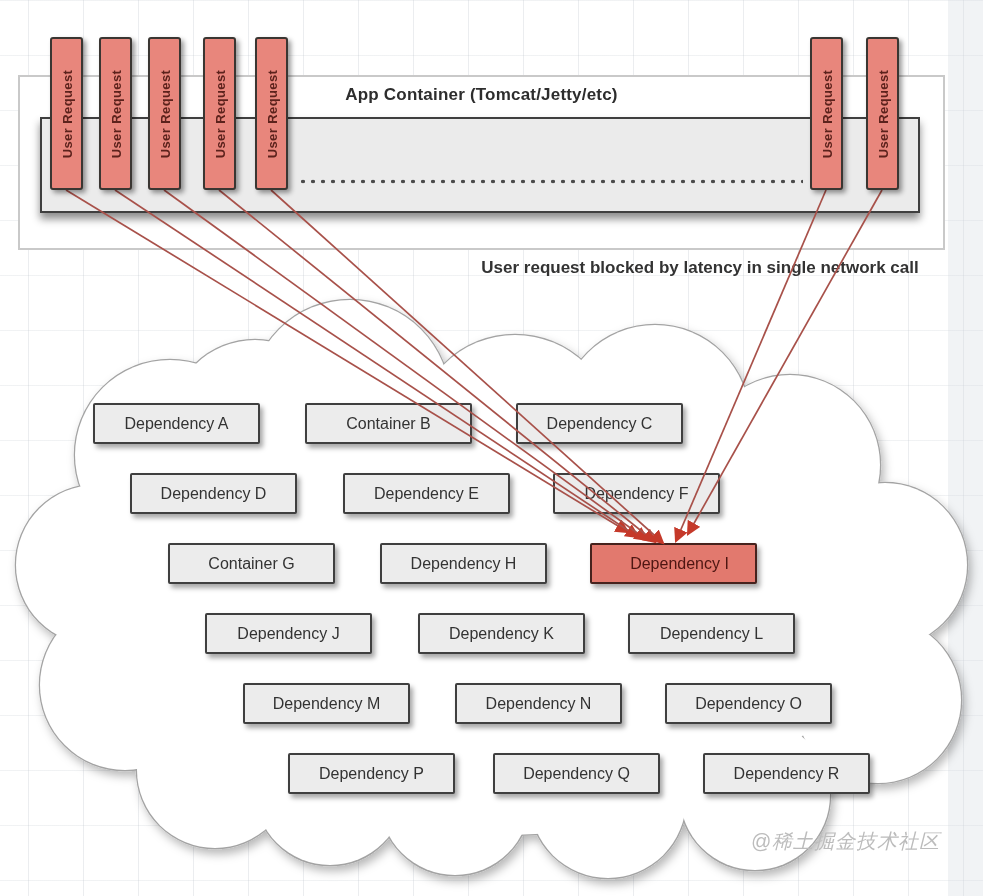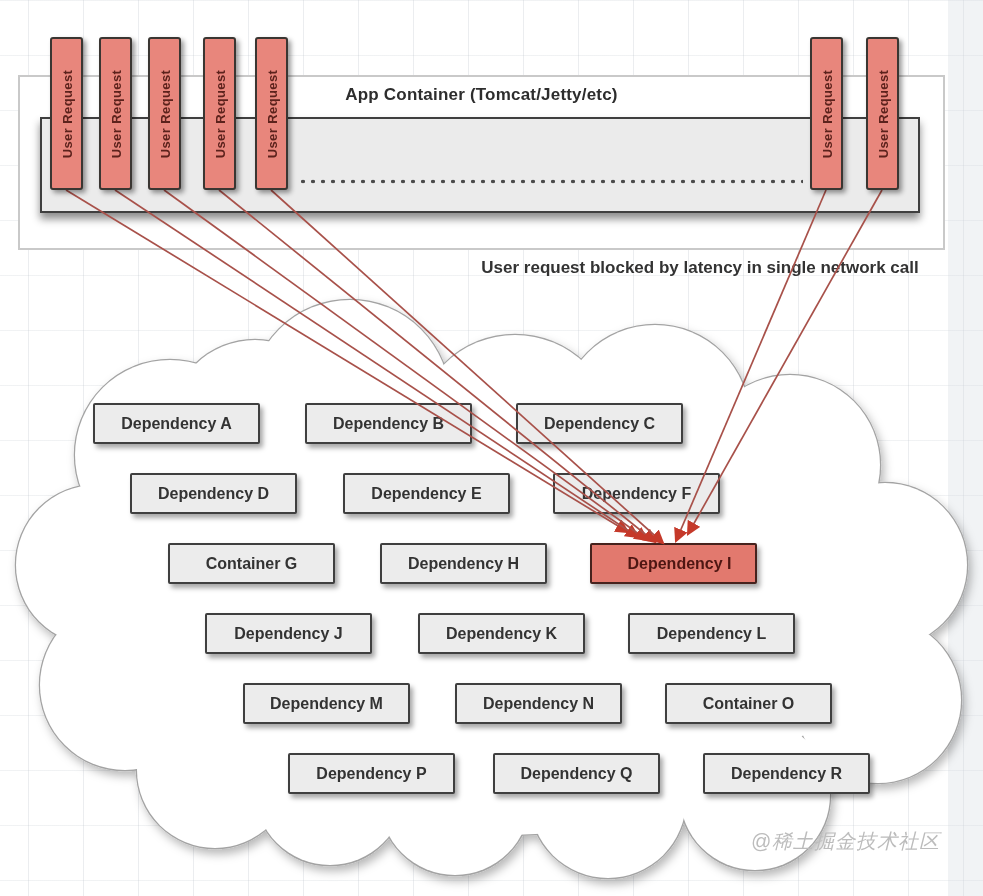--- a/index.html
+++ b/index.html
@@ -46,21 +46,21 @@
   
   .cloud-svg{position:absolute; left:0; top:0; width:983px; height:896px; z-index:2; pointer-events:none;}
   
   .arrow-svg{position:absolute; left:0; top:0; width:983px; height:896px; z-index:5; pointer-events:none;}
 
   
   .dep{position:absolute; width:167px; height:41px; box-sizing:border-box;
     background:#ececec; border:2.5px solid #3f3f3f; border-radius:2px;
     box-shadow:3px 4px 5px rgba(0,0,0,0.35);
     display:flex; align-items:center; justify-content:center;
-    font-size:16px; font-weight:bold; color:#333; z-index:3;}
+    font-size:16px; font-weight:normal; color:#333; z-index:3;}
   .dep.hl{background:#e2796e; border-color:#46221d; color:#4e1612;padding-left:12px;}
   .r1{top:403px}.r2{top:473px}.r3{top:543px}.r4{top:613px}.r5{top:683px}.r6{top:753px}
   .r1.c1{left:93px}.r1.c2{left:305px}.r1.c3{left:516px}
   .r2.c1{left:130px}.r2.c2{left:343px}.r2.c3{left:553px}
   .r3.c1{left:168px}.r3.c2{left:380px}.r3.c3{left:590px}
   .r4.c1{left:205px}.r4.c2{left:418px}.r4.c3{left:628px}
   .r5.c1{left:243px}.r5.c2{left:455px}.r5.c3{left:665px}
   .r6.c1{left:288px}.r6.c2{left:493px}.r6.c3{left:703px}
 
   .watermark{position:absolute; left:640px; top:828px; width:300px; text-align:right;
@@ -118,34 +118,34 @@
     </g>
   </svg>
 
   <div class="app-container">
     <div class="app-title">App Container (Tomcat/Jetty/etc)</div>
   </div>
   <div class="thread-pool"></div>
   <div class="dotted-line"></div>
 
   <div class="dep r1 c1">Dependency A</div>
-  <div class="dep r1 c2">Dependency B</div>
+  <div class="dep r1 c2">Container B</div>
   <div class="dep r1 c3">Dependency C</div>
   <div class="dep r2 c1">Dependency D</div>
   <div class="dep r2 c2">Dependency E</div>
   <div class="dep r2 c3">Dependency F</div>
   <div class="dep r3 c1">Container G</div>
   <div class="dep r3 c2">Dependency H</div>
   <div class="dep r3 c3 hl">Dependency I</div>
   <div class="dep r4 c1">Dependency J</div>
   <div class="dep r4 c2">Dependency K</div>
   <div class="dep r4 c3">Dependency L</div>
   <div class="dep r5 c1">Dependency M</div>
   <div class="dep r5 c2">Dependency N</div>
-  <div class="dep r5 c3">Container O</div>
+  <div class="dep r5 c3">Dependency O</div>
   <div class="dep r6 c1">Dependency P</div>
   <div class="dep r6 c2">Dependency Q</div>
   <div class="dep r6 c3">Dependency R</div>
 
   <div class="note1">User request blocked by latency in single network call</div>
 
   <svg class="arrow-svg" viewBox="0 0 983 896">
     <defs>
       <marker id="ah" viewBox="0 0 10 10" refX="8.5" refY="5" markerWidth="8.5" markerHeight="8.5" orient="auto-start-reverse">
         <path d="M0,0 L10,5 L0,10 z" fill="#c5392a"></path>

